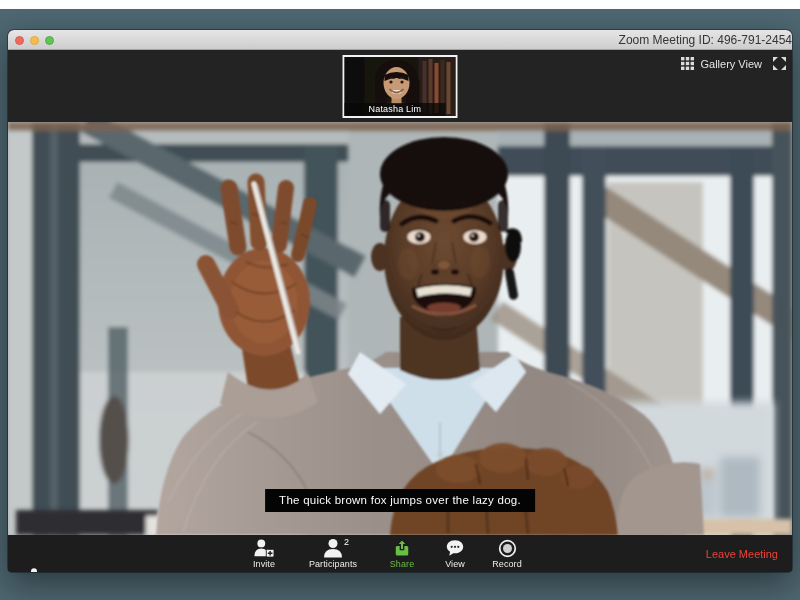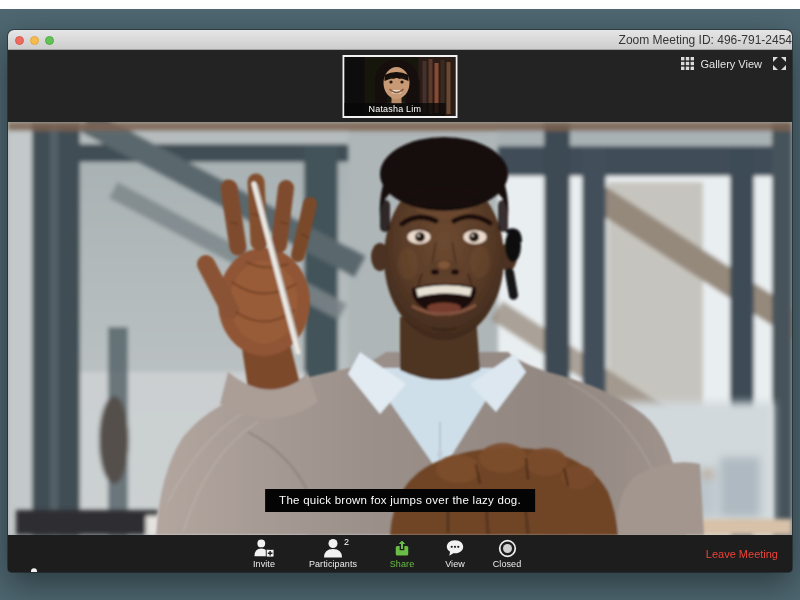--- a/index.html
+++ b/index.html
@@ -376,19 +376,19 @@
         </span>
         <span class="lbl">View</span>
       </div>
       <div class="tb-btn w-rec">
         <span class="ic">
           <svg width="19" height="19" viewBox="0 0 22 22">
             <circle cx="11" cy="11" r="9" fill="none" stroke="#f0f0f0" stroke-width="2"></circle>
             <circle cx="11" cy="11" r="5.2" fill="#d0d0d0"></circle>
           </svg>
         </span>
-        <span class="lbl">Closed</span>
+        <span class="lbl">Record</span>
       </div>
     </div>
 
     <div class="leave">Leave Meeting</div>
   </div>
 </div>
 
 </body></html>

